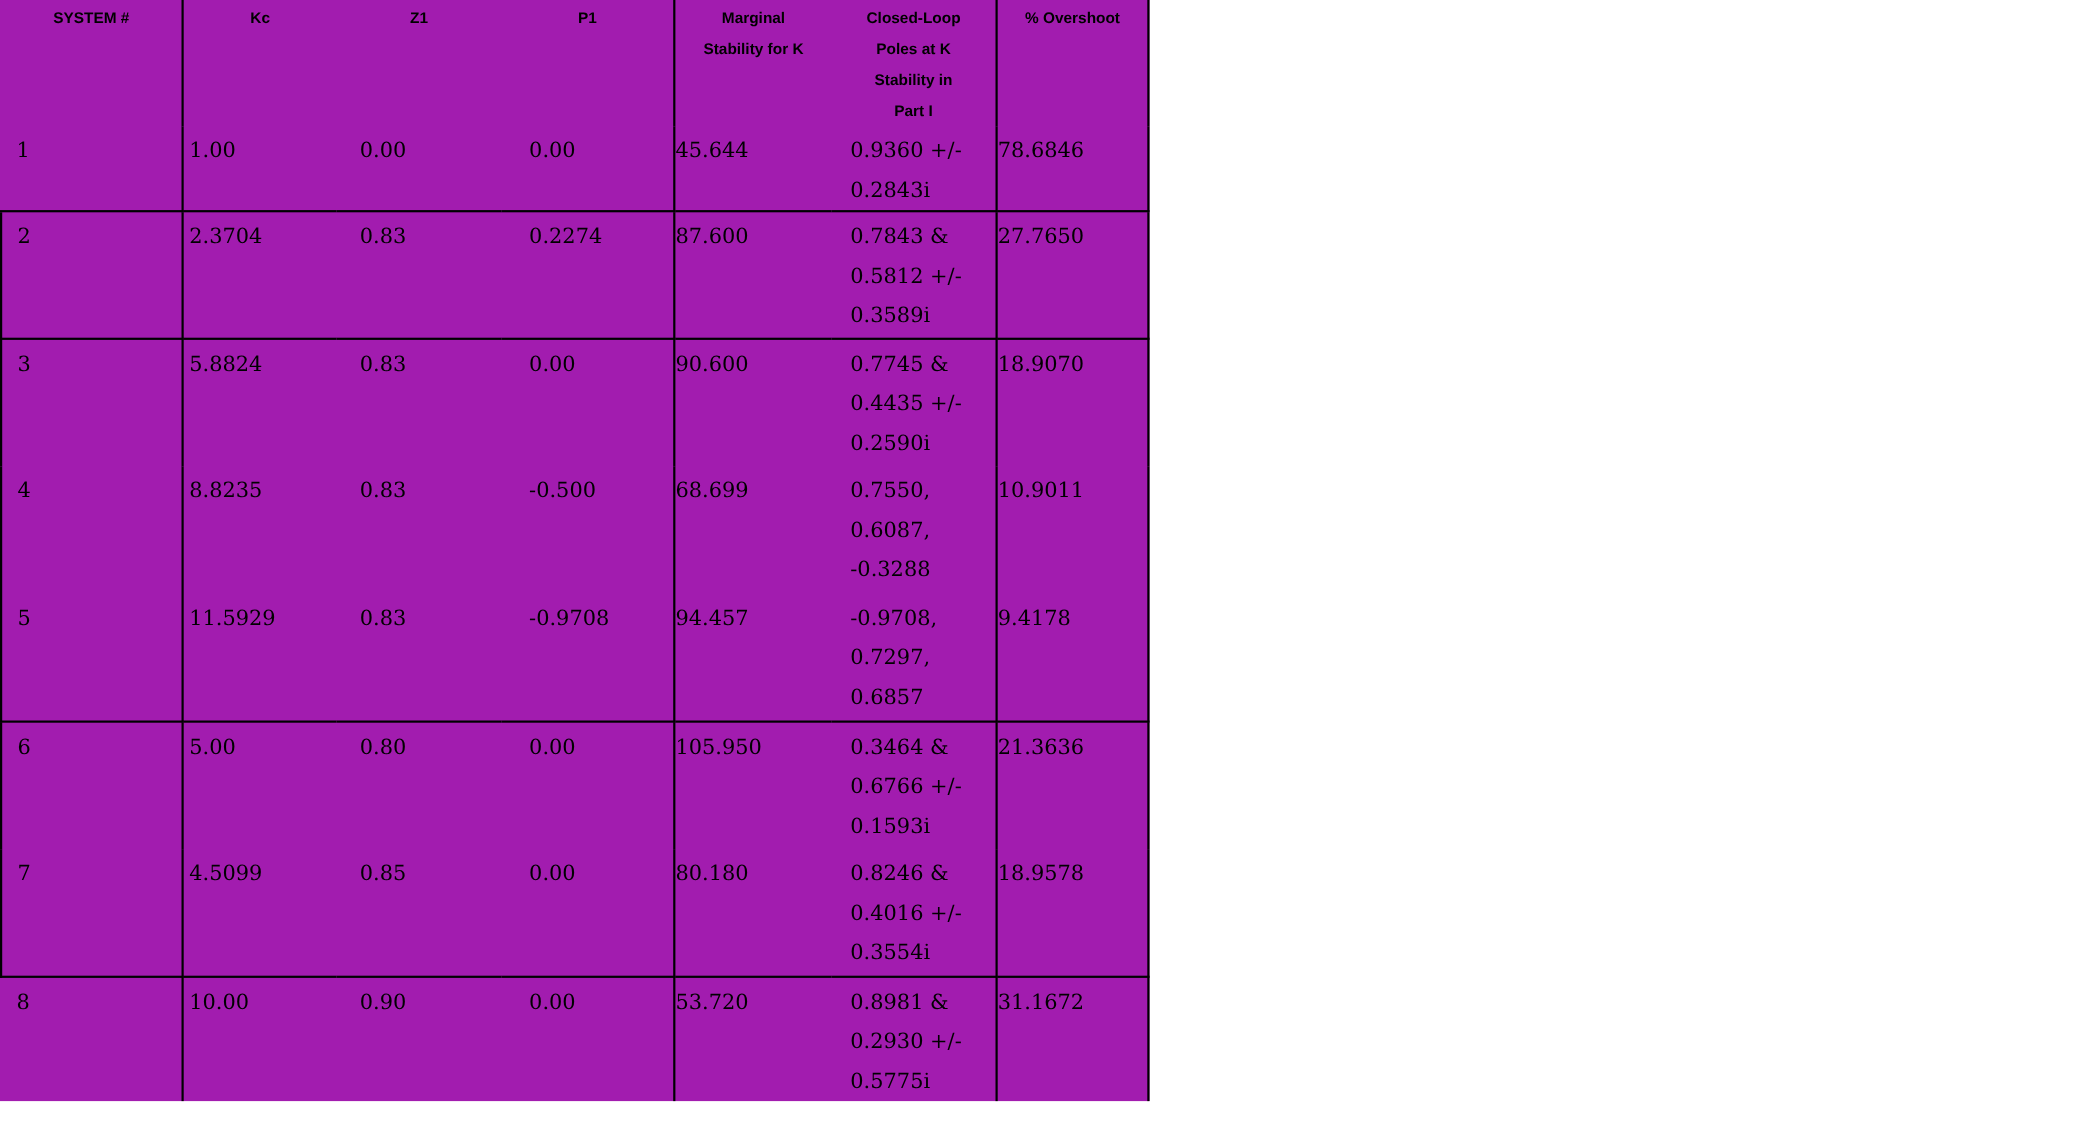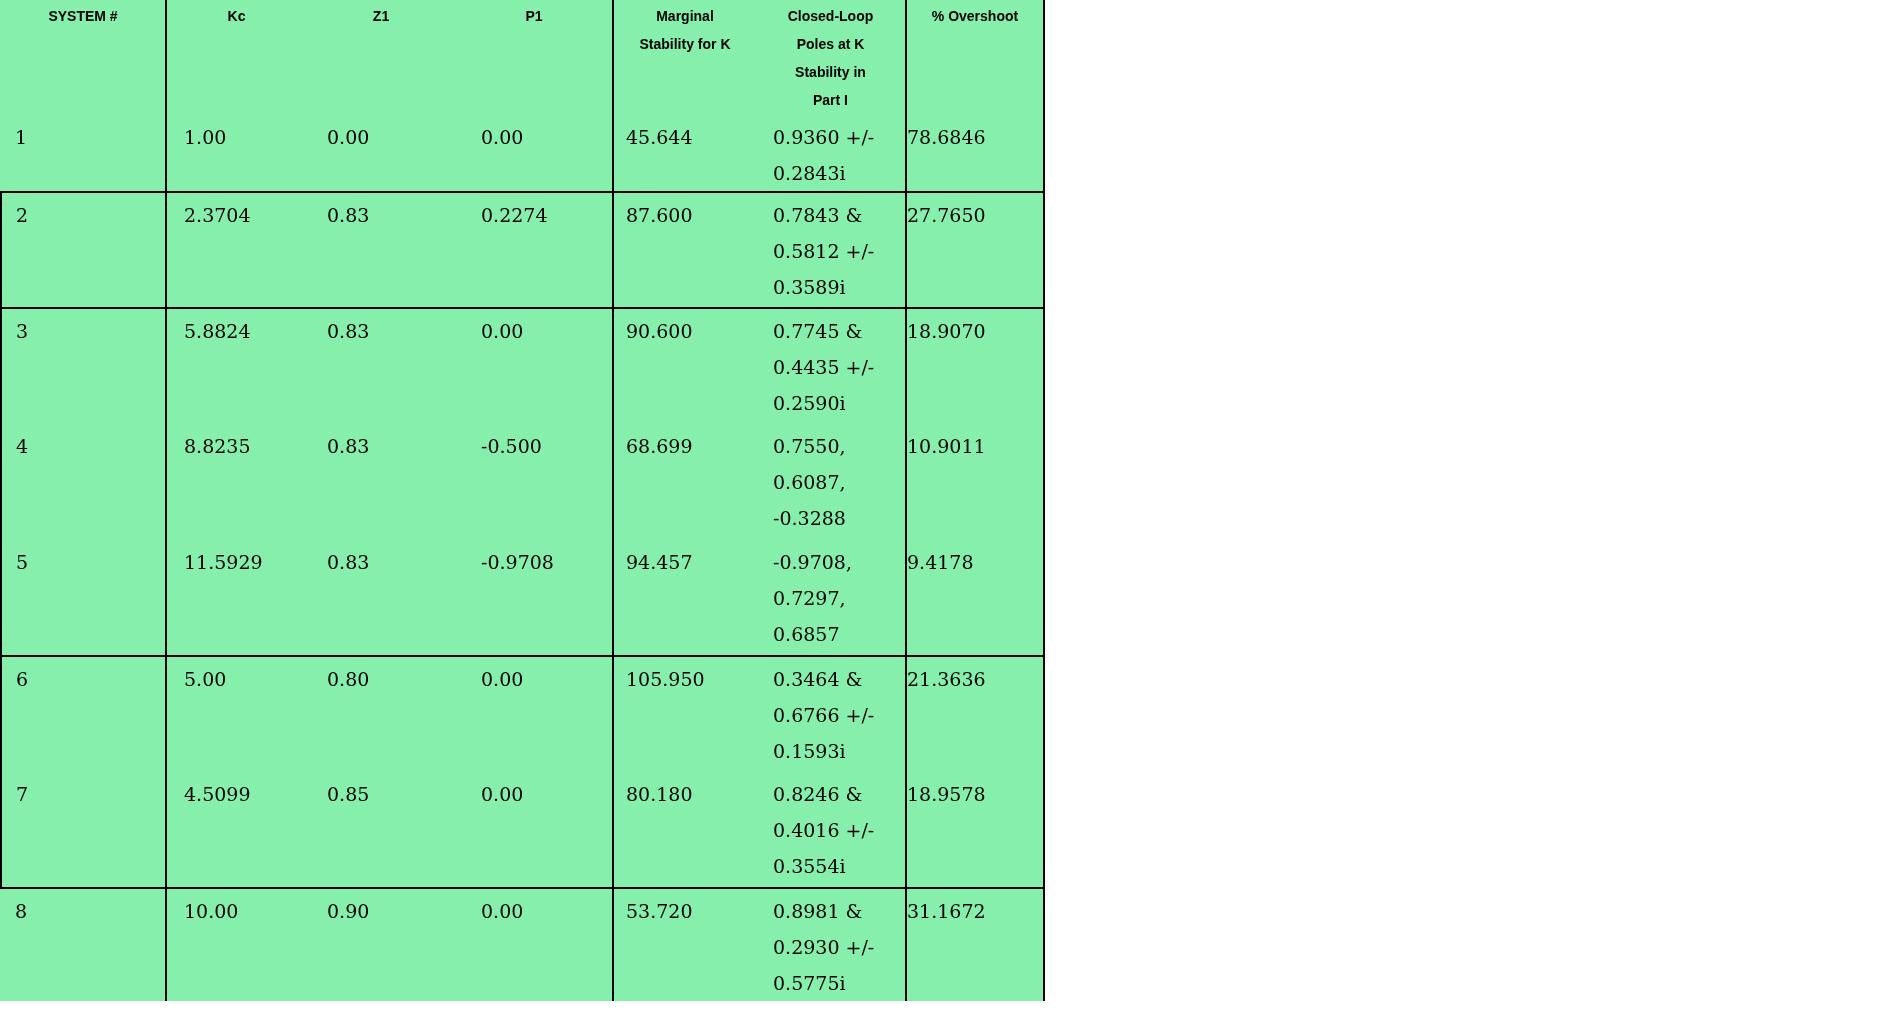--- a/index.html
+++ b/index.html
@@ -14,21 +14,21 @@
     background: #ffffff;
     overflow: hidden;
   }
   table.results {
     position: absolute;
     left: 0;
     top: 0;
     width: 1043px;
     border-collapse: collapse;
     table-layout: fixed;
-    background: #86efac;
+    background: #a21caf;
     color: #000000;
   }
   td, th {
     padding: 0;
     vertical-align: top;
     overflow: hidden;
     font-weight: normal;
   }
   
   tr.hdr th {
@@ -44,24 +44,24 @@
   td {
     font-family: "DejaVu Serif", "Liberation Serif", serif;
     font-size: 19px;
     line-height: 36px;
     text-align: left;
     padding-top: 4px;
     white-space: nowrap;
   }
   
   td.c0 { padding-left: 14px; }
-  td.c1 { padding-left: 17px; }
+  td.c1 { padding-left: 5px; }
   td.c2 { padding-left: 21px; }
   td.c3 { padding-left: 25px; }
-  td.c4 { padding-left: 12px;  }
+  td.c4 { padding-left: 0;  }
   td.c5 { padding-left: 17px; }
   td.c6 { }
   
   .vr { border-right: 2px solid #000000; }
   
   tr.hb td { border-bottom: 2px solid #000000; }
   
   tr.lb td.c0 { border-left: 2px solid #000000; }
   
   tr.r1 { height: 76px; }

